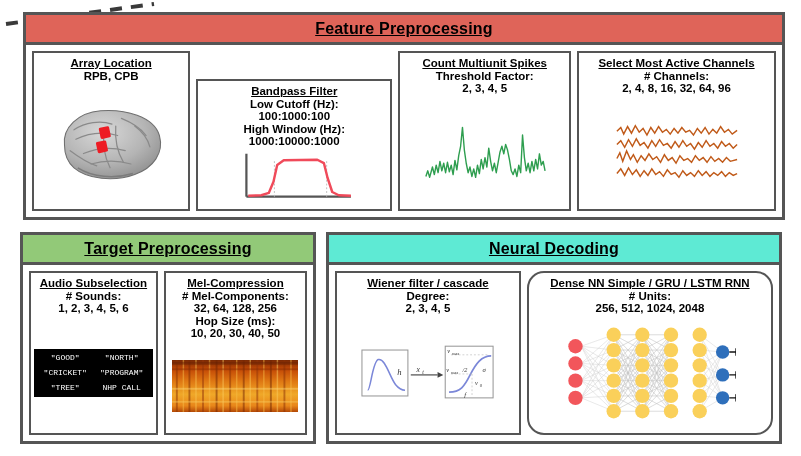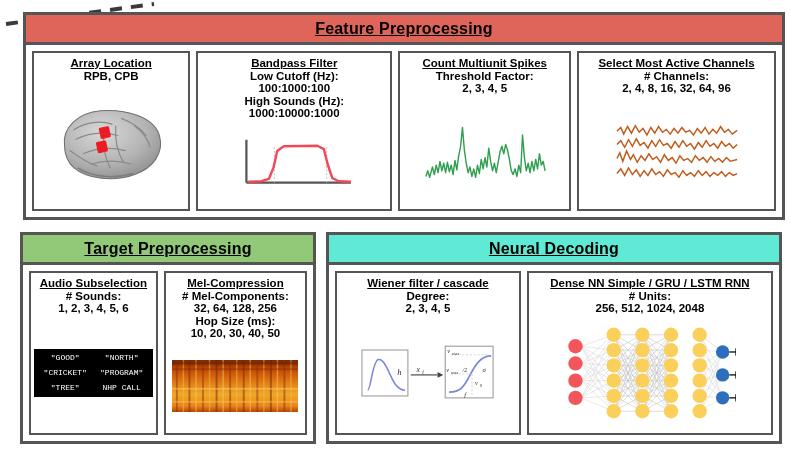--- a/index.html
+++ b/index.html
@@ -82,25 +82,25 @@
               <path d="M16 52 C24 58 32 64 44 68"></path>
             </g>
             <path d="M24 70 C40 80 62 82 82 76" fill="none" stroke="#7c7c7c" stroke-width="1.6"></path>
 
             <rect x="47" y="27" width="11" height="12" rx="1.5" fill="#ED1C24" transform="rotate(-12 52 33)"></rect>
             <rect x="44" y="42" width="11" height="12" rx="1.5" fill="#ED1C24" transform="rotate(-12 49 48)"></rect>
           </svg>
         </div>
       </div>
 
-      <div class="card" style="flex:1.28;">
+      <div class="card" style="flex:1.28;margin-top:28px;">
         <div class="card-head">Bandpass Filter</div>
         <div class="card-sub">Low Cutoff (Hz):</div>
         <div class="card-sub">100:1000:100</div>
-        <div class="card-sub">High Sounds (Hz):</div>
+        <div class="card-sub">High Window (Hz):</div>
         <div class="card-sub">1000:10000:1000</div>
         <div class="card-fig">
           <svg viewBox="0 0 130 60" width="124" height="56">
             <line x1="14" y1="4" x2="14" y2="50" stroke="#555" stroke-width="2.4"></line>
             <line x1="14" y1="50" x2="126" y2="50" stroke="#555" stroke-width="2.4"></line>
             <line x1="44" y1="12" x2="44" y2="50" stroke="#bbb" stroke-width="1" stroke-dasharray="2 2"></line>
             <line x1="100" y1="12" x2="100" y2="50" stroke="#bbb" stroke-width="1" stroke-dasharray="2 2"></line>
             <path d="M16 49 L30 48.5 L38 46 L43 34 L47 16 L54 11 L90 10.4 L97 14
                      L101 30 L106 45 L113 48.5 L126 49" fill="none" stroke="#F04A5A" stroke-width="2.6" stroke-linejoin="round"></path>
           </svg>
@@ -267,21 +267,21 @@
               <text x="106" y="31" font-size="6.5">/2</text>
               <text x="127" y="31" font-size="7">σ</text>
               <text x="119" y="45" font-size="6.5">v</text>
               <text x="124" y="47" font-size="4.5">0</text>
               <text x="108" y="57" font-size="7">f</text>
             </g>
           </svg>
         </div>
       </div>
 
-      <div class="card" style="flex:1.45;">
+      <div class="card" style="flex:1.45;border-radius:17px;">
         <div class="card-head">Dense NN Simple / GRU / LSTM RNN</div>
         <div class="card-sub"># Units:</div>
         <div class="card-sub">256, 512, 1024, 2048</div>
         <div class="card-fig">
           <svg viewBox="0 0 180 96" width="172" height="92">
             <g stroke="#c9c9c9" stroke-width="0.5" opacity="0.85">
 
               <path d="M18 20 L52 8 M18 20 L52 24 M18 20 L52 40 M18 20 L52 56 M18 20 L52 72 M18 20 L52 88"></path>
               <path d="M18 38 L52 8 M18 38 L52 24 M18 38 L52 40 M18 38 L52 56 M18 38 L52 72 M18 38 L52 88"></path>
               <path d="M18 56 L52 8 M18 56 L52 24 M18 56 L52 40 M18 56 L52 56 M18 56 L52 72 M18 56 L52 88"></path>

